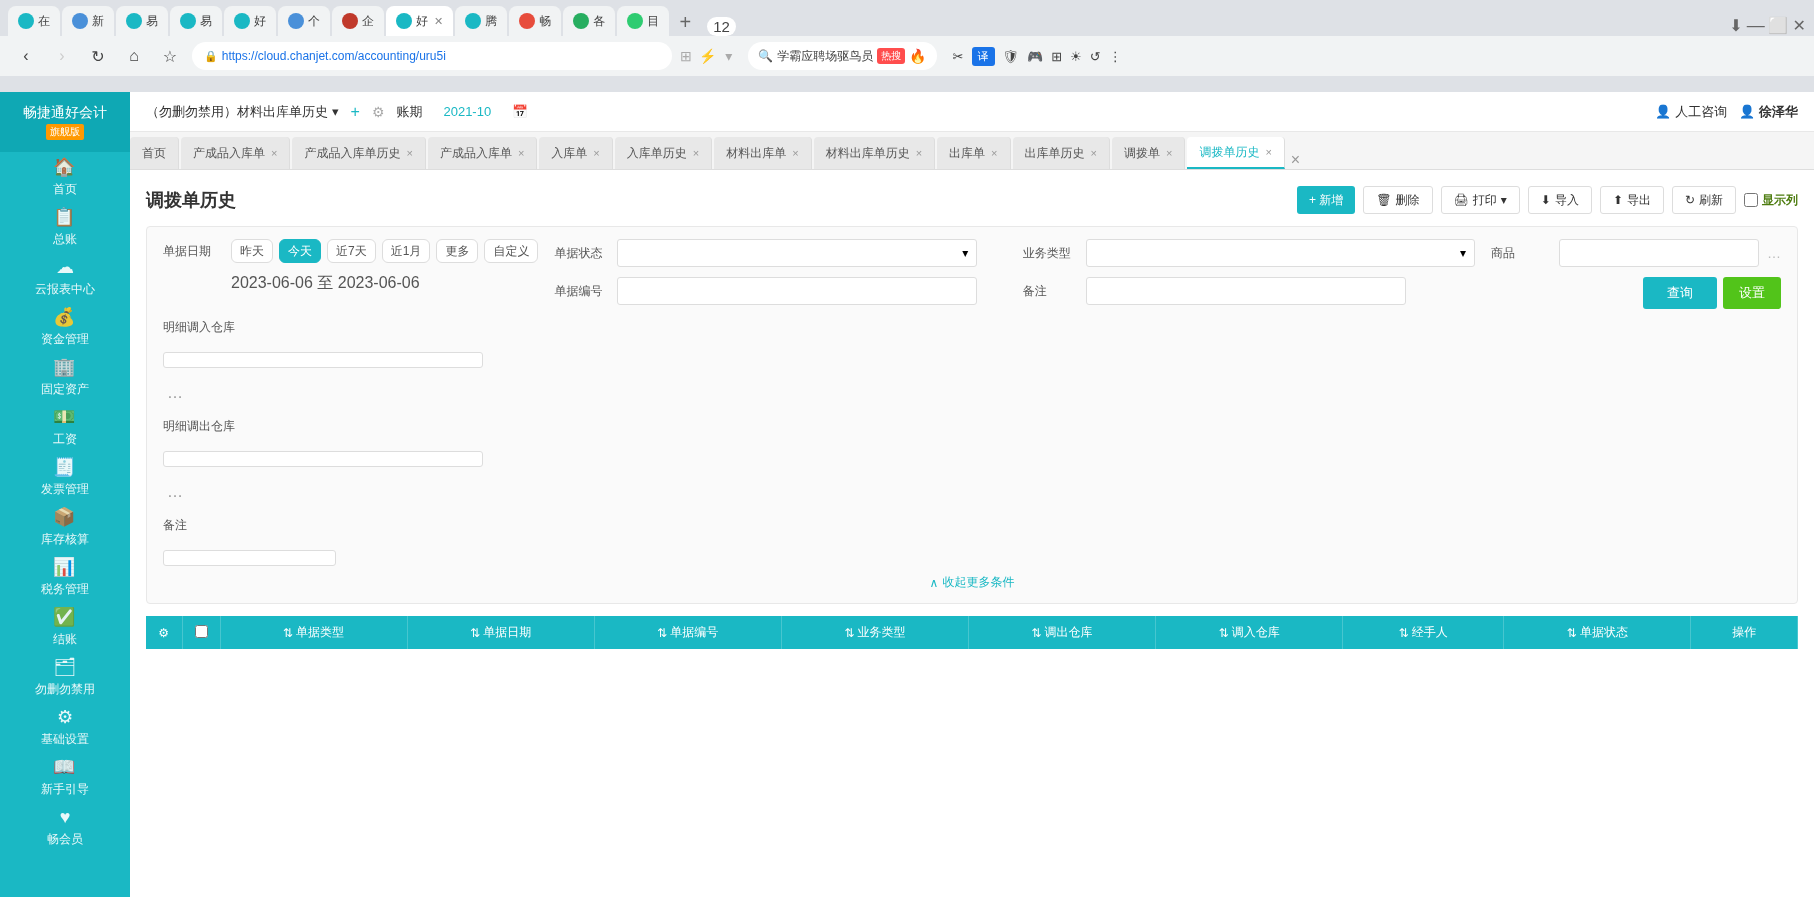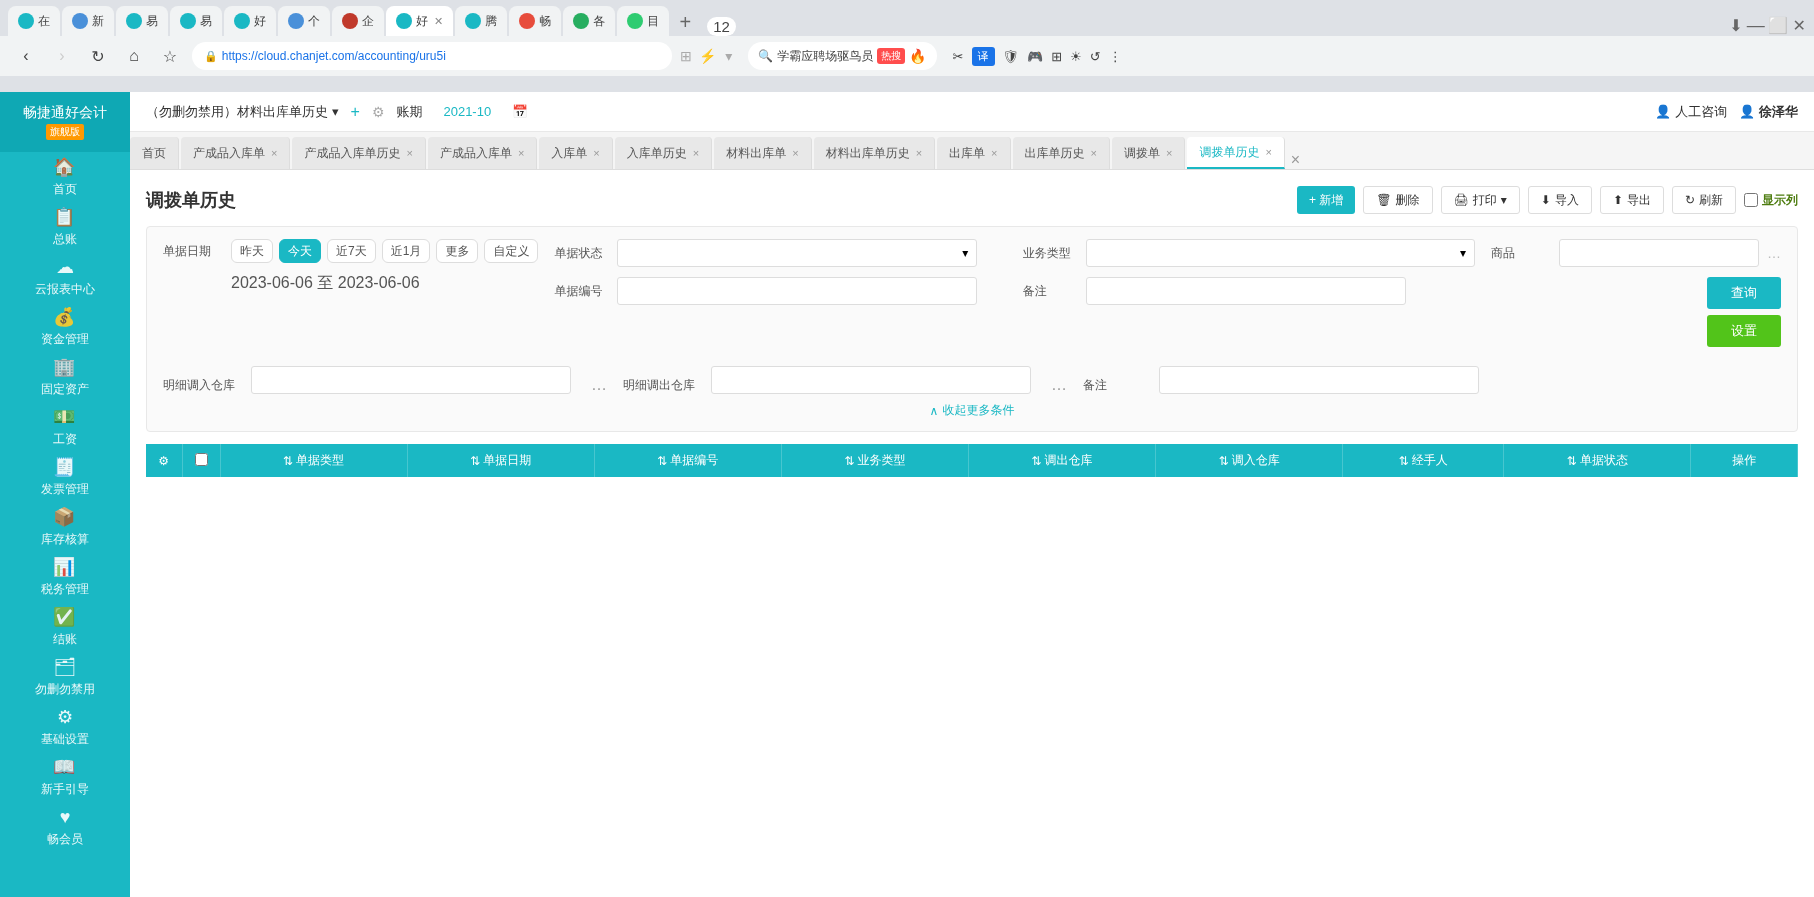--- a/index.html
+++ b/index.html
@@ -84,21 +84,21 @@
     .empty-text { font-size: 14px; color: #aaa; margin-top: 16px; }
 
     
     ::-webkit-scrollbar { width: 6px; }
     ::-webkit-scrollbar-track { background: #f1f1f1; }
     ::-webkit-scrollbar-thumb { background: #ccc; border-radius: 3px; }
     .checkbox-small { width: 14px; height: 14px; }
 
     .query-btn { height: 32px; padding: 0 24px; background: #1ab8c4; color: #fff; border: none; border-radius: 3px; font-size: 13px; cursor: pointer; }
     .setting-btn { height: 32px; padding: 0 16px; background: #52c41a; color: #fff; border: none; border-radius: 3px; font-size: 13px; cursor: pointer; }
-    .btn-group-right { display: flex; flex-direction: column; gap: 6px; justify-content: flex-end; }
+    .btn-group-right { display: flex; gap: 6px; justify-content: flex-end; }
   </style>
 </head>
 <body>
 
 <div class="browser-chrome">
   <div class="tab-bar">
 
     <div class="tab">
       <div class="tab-icon" style="background:#1ab8c4;"></div>
       <span>在</span>
@@ -420,21 +420,21 @@
               <input class="filter-input" style="width: 200px;">
               <span style="font-size:14px;color:#bbb;cursor:pointer;">…</span>
             </div>
             <div class="btn-group-right">
               <button class="query-btn">查询</button>
               <button class="setting-btn">设置</button>
             </div>
           </div>
         </div>
 
-        <div style="display:flex;align-items:flex-end;gap:16px;margin-top:19px;">
+        <div style="display:flex;align-items:flex-start;gap:16px;margin-top:10px;flex-direction:column;">
           <span class="filter-label">明细调入仓库</span>
           <input class="filter-input" style="width: 380px;">
           <span class="filter-dots">…</span>
           <span class="filter-label">明细调出仓库</span>
           <input class="filter-input" style="width: 380px;">
           <span class="filter-dots">…</span>
           <span class="filter-label">备注</span>
           <input class="filter-input" style="flex: 1 1 0%;">
         </div>
 

